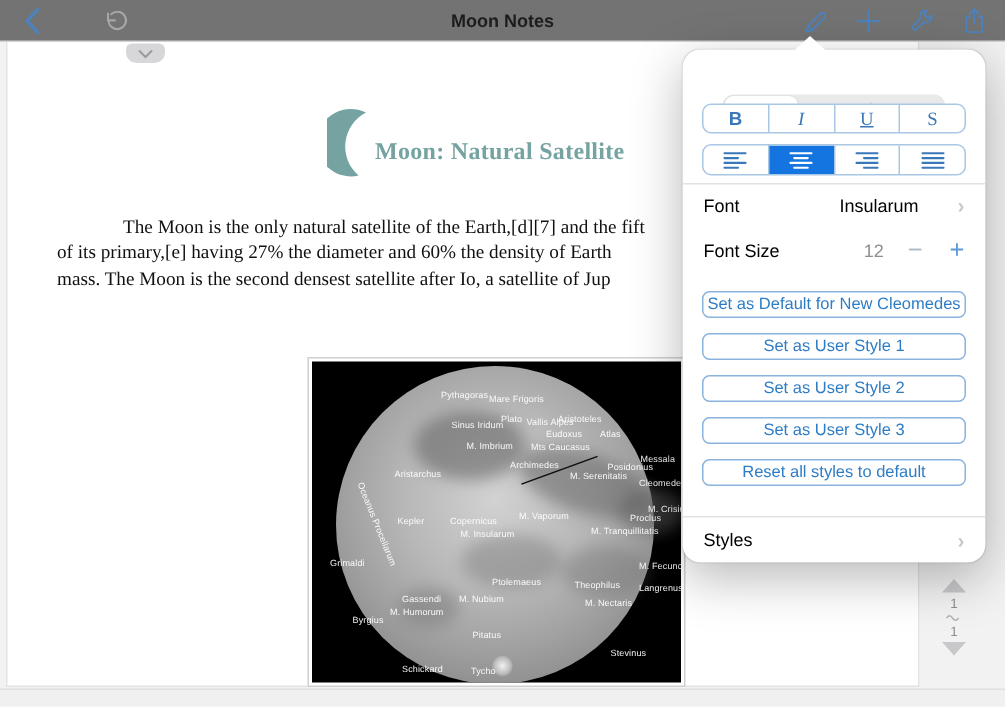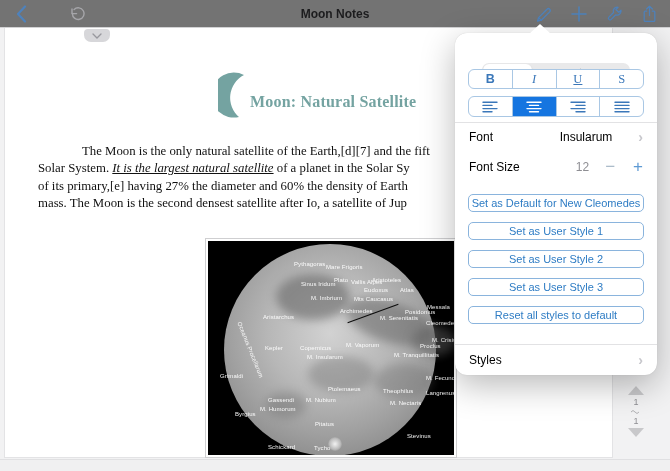--- a/index.html
+++ b/index.html
@@ -122,21 +122,20 @@
 
   <div id="heading">
     <svg id="crescent" width="30" height="48" viewBox="0 0 30 48">
       <path d="M26 3 A22.5 22.5 0 1 0 21 45 A25.5 25.5 0 0 1 26 3 Z" fill="var(--teal)"></path>
     </svg>
     <span id="heading-text">Moon: Natural Satellite</span>
   </div>
 
   <div id="para">
     <div class="pline"><span class="indent"></span><span>The Moon is the only natural satellite of the Earth,[d][7] and the fift</span></div>
-    <div class="pline"><span>Solar System. </span><span class="em-u">It is the largest natural satellite</span><span> of a planet in the Solar Sy</span></div>
     <div class="pline"><span>of its primary,[e] having 27% the diameter and 60% the density of Earth</span></div>
     <div class="pline"><span>mass. The Moon is the second densest satellite after Io, a satellite of Jup</span></div>
   </div>
 
   <div id="moon-frame">
     <div id="moon-box">
       <div id="moon-disc">
         <div class="mare m1"></div>
         <div class="mare m2"></div>
         <div class="mare m3"></div>

